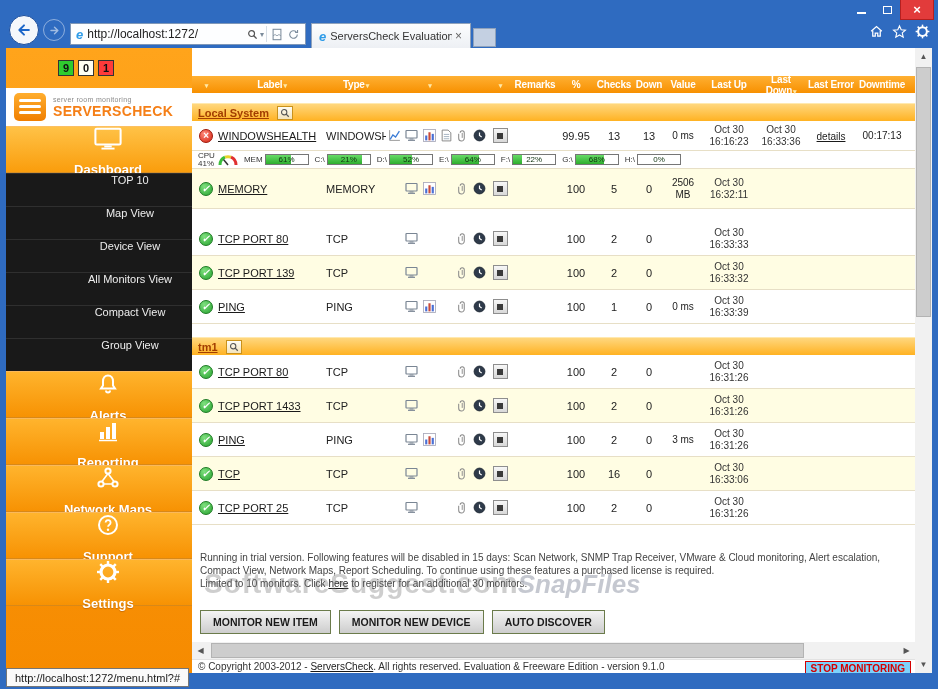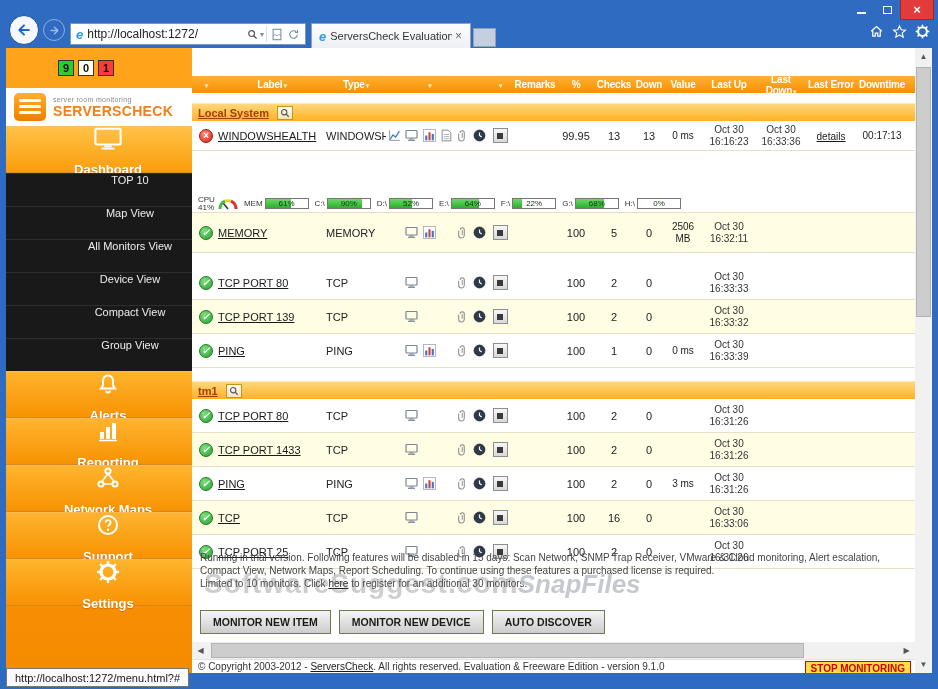--- a/index.html
+++ b/index.html
@@ -83,21 +83,21 @@
   .mlk { color:#1A1A1A; text-decoration:underline; cursor:pointer; }
   .dt2 b { display:block; font-weight:normal; font-size:10px; line-height:12px; color:#333; }
   .c-vl { font-size:10px; line-height:12px; }
   .lnk { color:#1A1A1A; text-decoration:underline; cursor:pointer; font-size:10px; }
   .c-dt { font-size:10px; }
   .stopbtn { width:15px; height:15px; display:inline-flex; align-items:center; justify-content:center; background:linear-gradient(#F7F7F7,#D8D8D8); border:1px solid #8E8E8E; cursor:pointer; }
   .stopbtn i { width:6px; height:6px; background:#3A3A3A; display:block; }
   .i13 { width:13px; height:13px; display:inline-block; vertical-align:middle; }
 
   
-  .grow { min-height:18px; border-bottom:1px solid #E7DFC6; background:#fff; gap:6px; padding-left:6px;margin-top:44px; }
+  .grow { min-height:18px; border-bottom:1px solid #E7DFC6; background:#fff; gap:6px; padding-left:6px; }
   .gau-cpu { display:flex; align-items:center; gap:3px; }
   .gau-cpu .tx { display:flex; flex-direction:column; }
   .gau-lbl { font-size:8px; color:#333; line-height:8px; }
   .gau-val { font-size:8px; color:#333; line-height:8px; }
   .gau { display:flex; align-items:center; gap:2px; }
   .bar { position:relative; width:44px; height:11px; border:1px solid #767676; background:#fff; }
   .bar i { position:absolute; left:0; top:0; bottom:0; background:linear-gradient(#67DB67,#2EAE2E); }
   .bar b { position:absolute; left:0; right:0; top:0; font-size:8px; font-weight:normal; color:#103310; text-align:center; line-height:10px; }
 
   
@@ -110,21 +110,21 @@
   .wm-side { font-size:26px; font-weight:bold; font-style:italic; color:rgba(150,155,170,.55); text-shadow:0 1px 0 rgba(255,255,255,.6); }
 
   
   .hscroll { height:17px; background:#F1F1F1; display:flex; align-items:stretch; flex:none; }
   .hs-btn { width:17px; background:#F1F1F1; color:#555; font-size:8px; display:flex; align-items:center; justify-content:center; cursor:pointer; }
   .hs-track { flex:1; position:relative; }
   .hs-thumb { position:absolute; top:1px; bottom:1px; left:2px; width:86%; background:#CDCDCD; border:1px solid #B3B3B3; cursor:pointer; }
   .pfooter { height:14px; background:#fff; border-top:1px solid #E2E2E2; display:flex; align-items:center; padding:0 6px; flex:none; position:relative; }
   .copy { font-size:10px; color:#333; }
   .copy a { color:#1A1A1A; text-decoration:underline; cursor:pointer; }
-  .stopmon { position:absolute; right:4px; top:1px; border:1px solid #D40000; color:#D40000; font-size:10px; font-weight:bold; padding:1px 5px; background:#fde047; cursor:pointer; }
+  .stopmon { position:absolute; right:4px; top:1px; border:1px solid #D40000; color:#D40000; font-size:10px; font-weight:bold; padding:1px 5px; background:#7dd3fc; cursor:pointer; }
 
   .vscroll { width:17px; background:#F1F1F1; display:flex; flex-direction:column; flex:none; }
   .vs-btn { height:17px; color:#555; font-size:8px; display:flex; align-items:center; justify-content:center; cursor:pointer; }
   .vs-track { flex:1; position:relative; }
   .vs-thumb { position:absolute; left:1px; right:1px; top:2px; height:250px; background:#CDCDCD; border:1px solid #B3B3B3; cursor:pointer; }
 
   
   .bottombar { position:absolute; left:0; right:0; bottom:0; height:16px; background:#2F6BC0; }
   .status-url { position:absolute; left:6px; bottom:2px; height:19px; background:#FAFAFA; border:1px solid #767676; font-size:11px; color:#1A1A1A; display:flex; align-items:center; padding:0 8px; white-space:nowrap; }
 
@@ -324,24 +324,24 @@
           </span>
         <span>Dashboard</span>
       </div>
       <div class="sb-item sb-sub">
           <span>TOP 10</span>
         </div>
       <div class="sb-item sb-sub">
           <span>Map View</span>
         </div>
       <div class="sb-item sb-sub">
+          <span>Device View</span>
+        </div>
+      <div class="sb-item sb-sub">
           <span>All Monitors View</span>
-        </div>
-      <div class="sb-item sb-sub">
-          <span>Device View</span>
         </div>
       <div class="sb-item sb-sub">
           <span>Compact View</span>
         </div>
       <div class="sb-item sb-sub">
           <span>Group View</span>
         </div>
       <div class="sb-item sb-main">
         <span class="sb-ic" style="color:#fff">
             <svg width="24" height="24">
@@ -481,21 +481,21 @@
               <span class="gau-lbl">MEM</span>
               <span class="bar">
                 <i style="width: 61%;"></i>
                 <b>61%</b>
               </span>
             </span>
           <span class="gau">
               <span class="gau-lbl">C:\</span>
               <span class="bar">
                 <i style="width: 81%;"></i>
-                <b>90%</b>
+                <b>21%</b>
               </span>
             </span>
           <span class="gau">
               <span class="gau-lbl">D:\</span>
               <span class="bar">
                 <i style="width: 52%;"></i>
                 <b>52%</b>
               </span>
             </span>
           <span class="gau">

